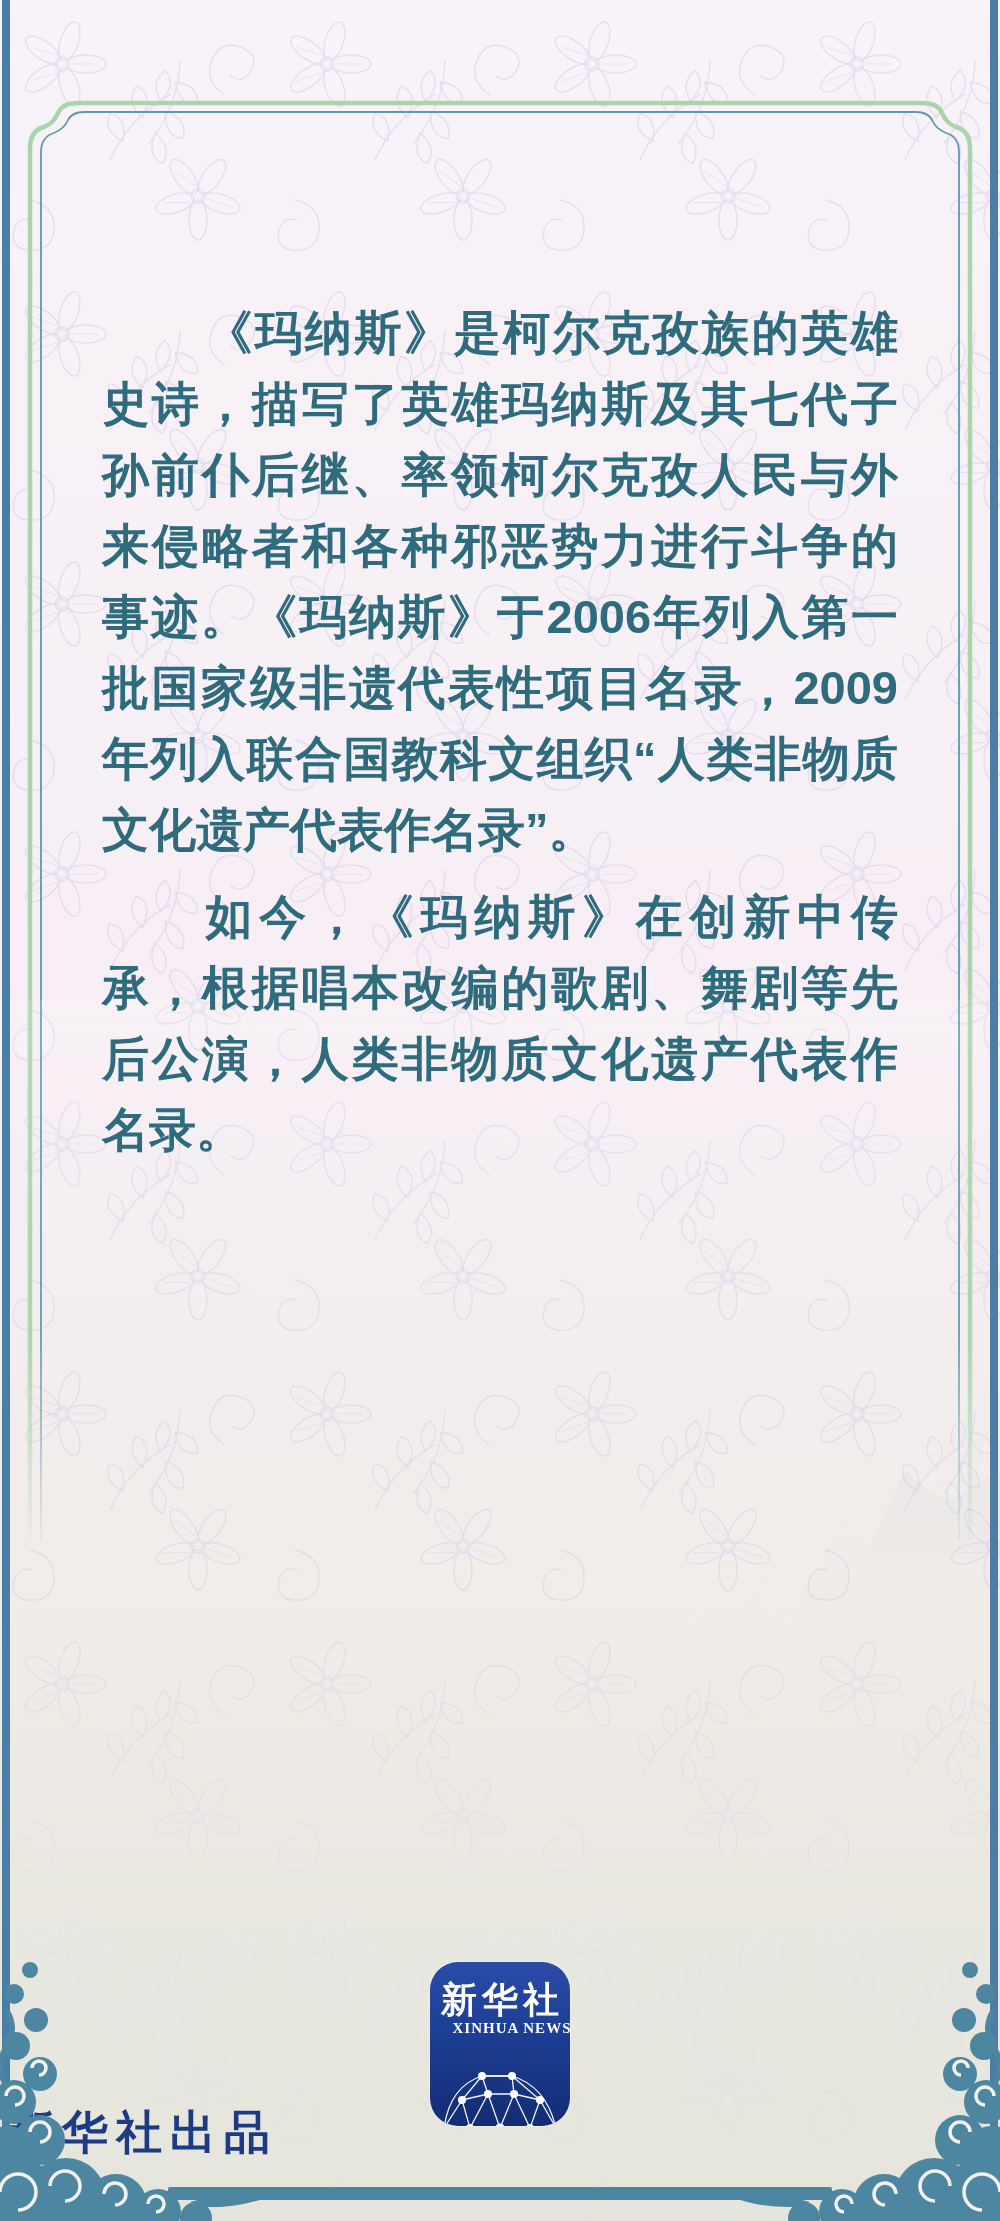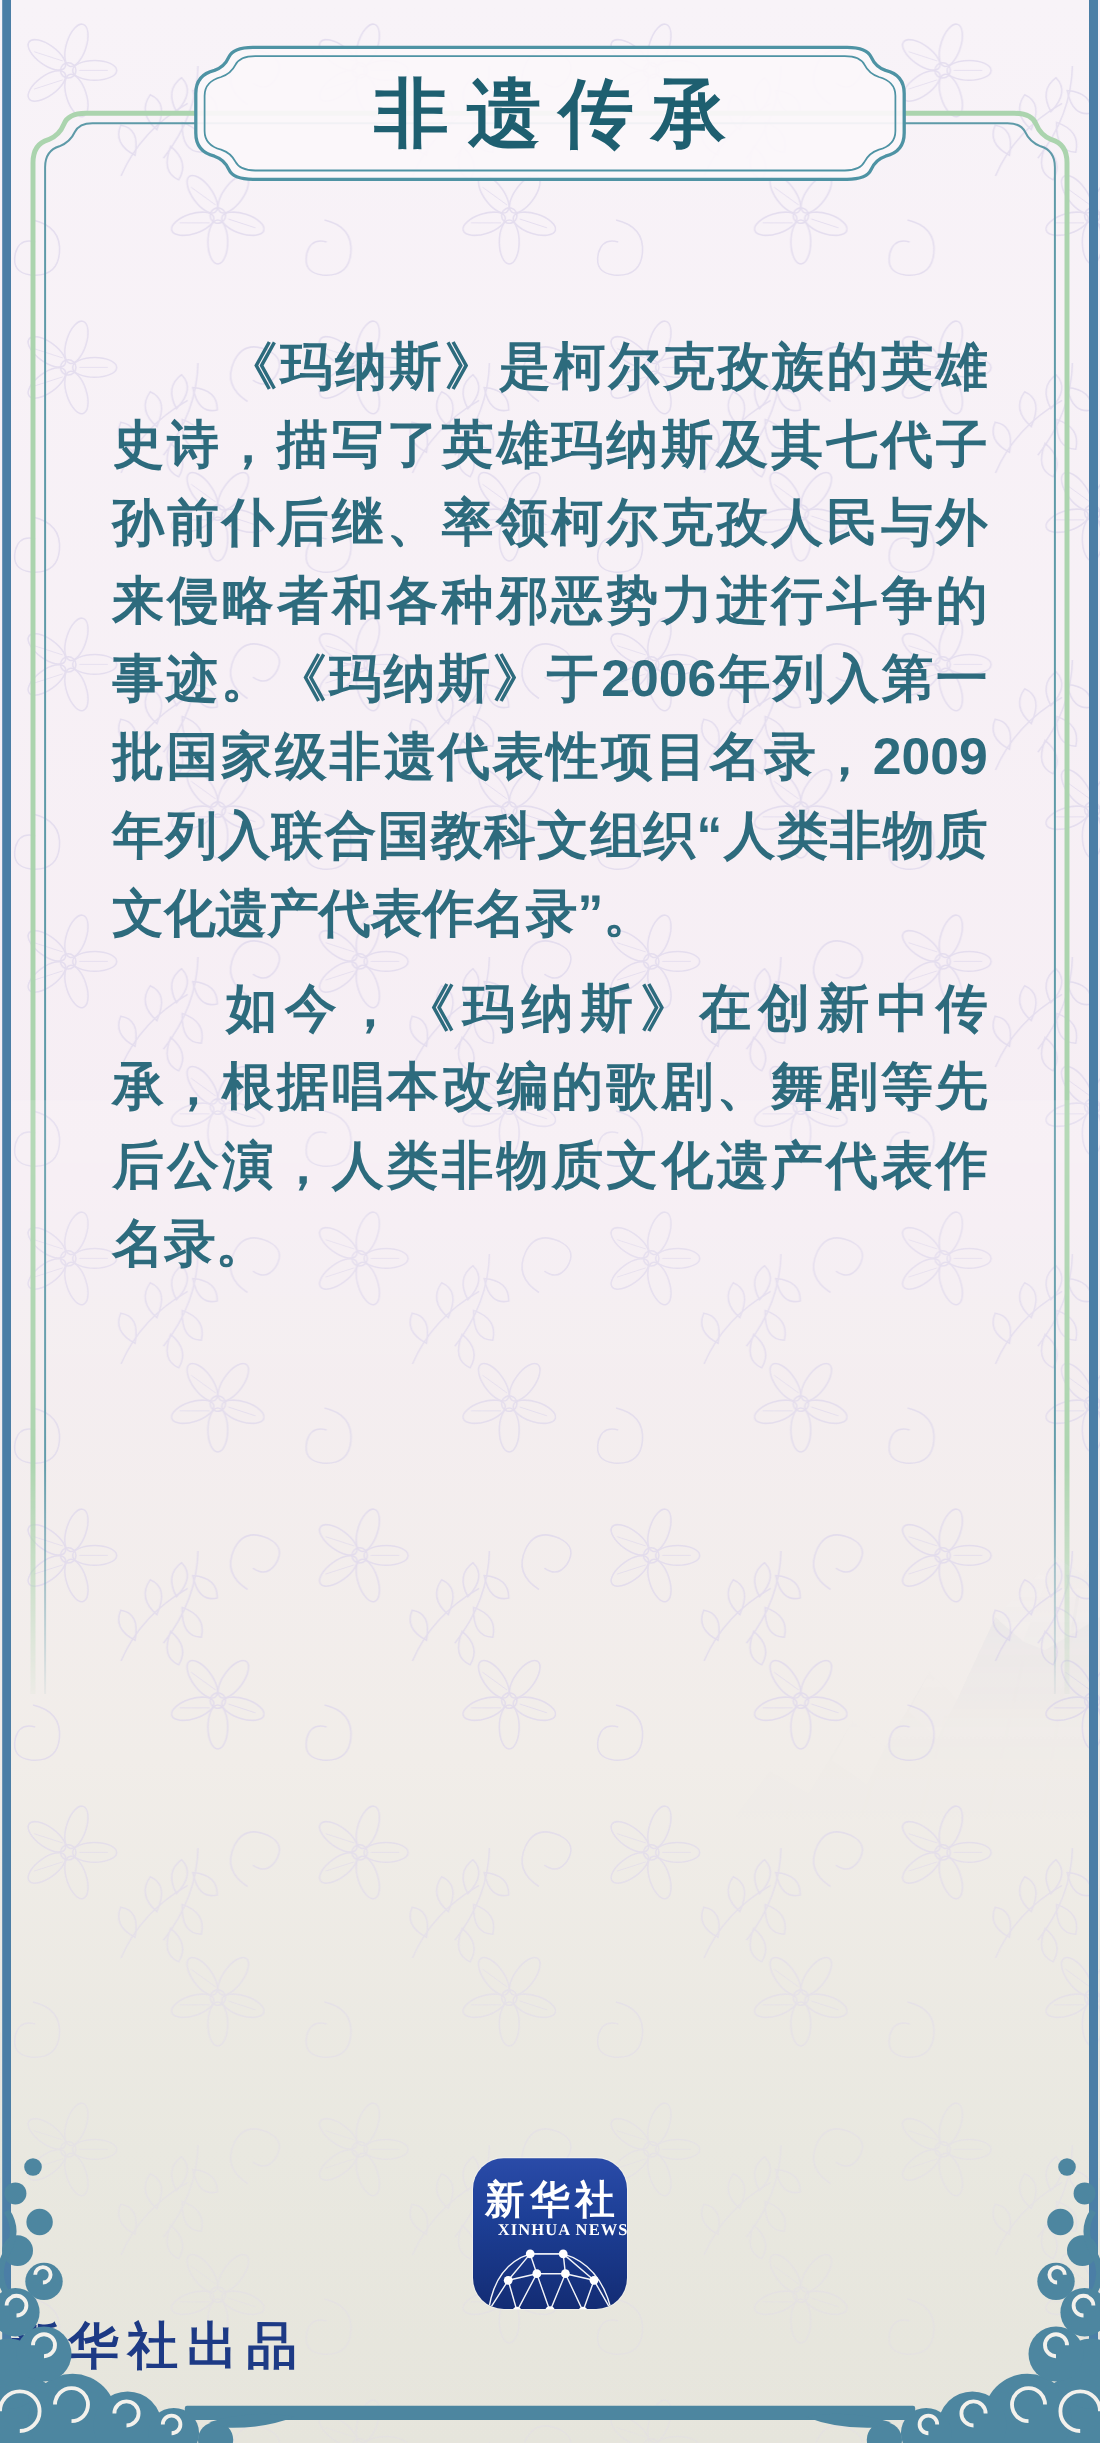--- a/index.html
+++ b/index.html
@@ -36,21 +36,21 @@
   .body-text p{margin:16px;text-indent:2.2em;}
 
   
   .footer-credit{
     position:absolute;left:0;top:2102px;width:963px;text-align:left;
     font-size:46px;font-weight:bold;color:#1d3a85;letter-spacing:8px;text-indent:8px;
   }
 
   
   .xinhua-logo{
-    position:absolute;left:430px;top:1962px;width:140px;height:137px;
+    position:absolute;left:430px;top:1962px;width:140px;height:164px;
     border-radius:28px;overflow:hidden;
     background:linear-gradient(180deg,#2a4ba8 0%,#1d3f96 40%,#132c74 100%);
     box-shadow:0 0 0 1px rgba(255,255,255,0.35);
   }
   .xinhua-logo .cn{
     position:absolute;left:0;top:14px;width:100%;text-align:center;
     color:#fff;font-size:36px;font-weight:bold;letter-spacing:5px;text-indent:5px;
     font-family:"Liberation Serif",serif;
   }
   .xinhua-logo .en{
@@ -258,29 +258,20 @@
       <ellipse cx="300" cy="1130" rx="260" ry="26" fill="#f2f1e8" opacity="0.8"></ellipse>
       <ellipse cx="760" cy="1150" rx="220" ry="22" fill="#f0efe6" opacity="0.7"></ellipse>
 
       <rect width="1000" height="1221" fill="#ffffff" opacity="0.16"></rect>
     </g>
   </svg>
 
   <div class="edge-bar left"></div>
   <div class="edge-bar right"></div>
 
-  <div class="title-box">
-    <svg width="660" height="132" viewBox="0 0 660 132" aria-hidden="true">
-      <path fill="#fbf6fa" fill-opacity="0.94" stroke="#4e93a4" stroke-width="3" d="M330,6 H600 Q618,6 622,15 Q626,24 635,27 Q652,31 652,48 V84 Q652,101 635,105 Q626,108 622,117
-           Q618,126 600,126 H60 Q42,126 38,117 Q34,108 25,105 Q8,101 8,84 V48 Q8,31 25,27 Q34,24 38,15 Q42,6 60,6 Z"></path>
-      <path fill="none" stroke="#4e93a4" stroke-width="1.6" d="M330,14 H598 Q612,14 616,22 Q620,30 629,33 Q644,37 644,50 V82 Q644,95 629,99 Q620,102 616,110
-           Q612,118 598,118 H62 Q48,118 44,110 Q40,102 31,99 Q16,95 16,82 V50 Q16,37 31,33 Q40,30 44,22 Q48,14 62,14 Z"></path>
-    </svg>
-    <div class="title-text">非遗传承</div>
-  </div>
 
   <div class="body-text">
     <p>《玛纳斯》是柯尔克孜族的英雄史诗，描写了英雄玛纳斯及其七代子孙前仆后继、率领柯尔克孜人民与外来侵略者和各种邪恶势力进行斗争的事迹。《玛纳斯》于2006年列入第一批国家级非遗代表性项目名录，2009年列入联合国教科文组织“人类非物质文化遗产代表作名录”。</p>
     <p>如今，《玛纳斯》在创新中传承，根据唱本改编的歌剧、舞剧等先后公演，人类非物质文化遗产代表作名录。</p>
   </div>
 
   <div class="xinhua-logo">
     <div class="cn">新华社</div>
     <div class="en">XINHUA NEWS</div>
     <svg class="dome" width="140" height="62" viewBox="-70 -6 140 62" aria-hidden="true">

